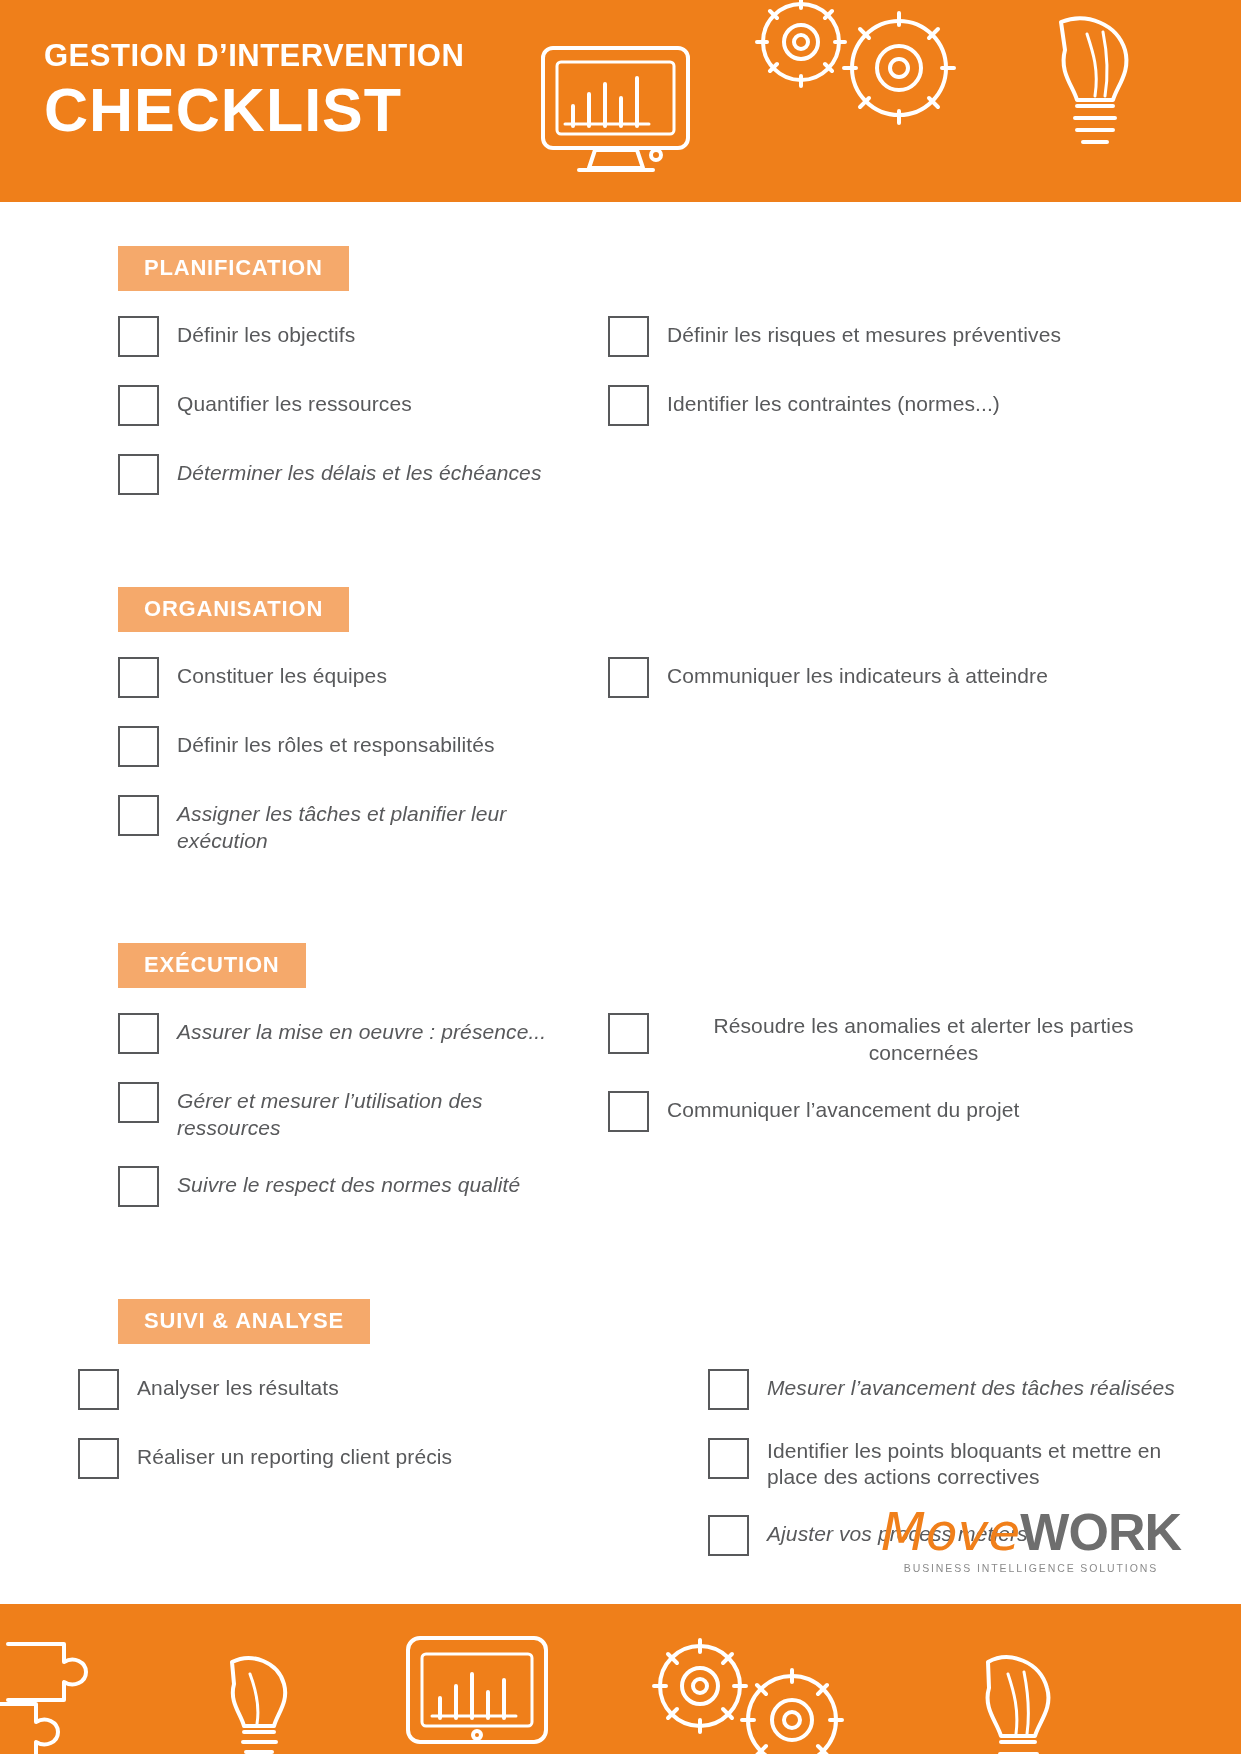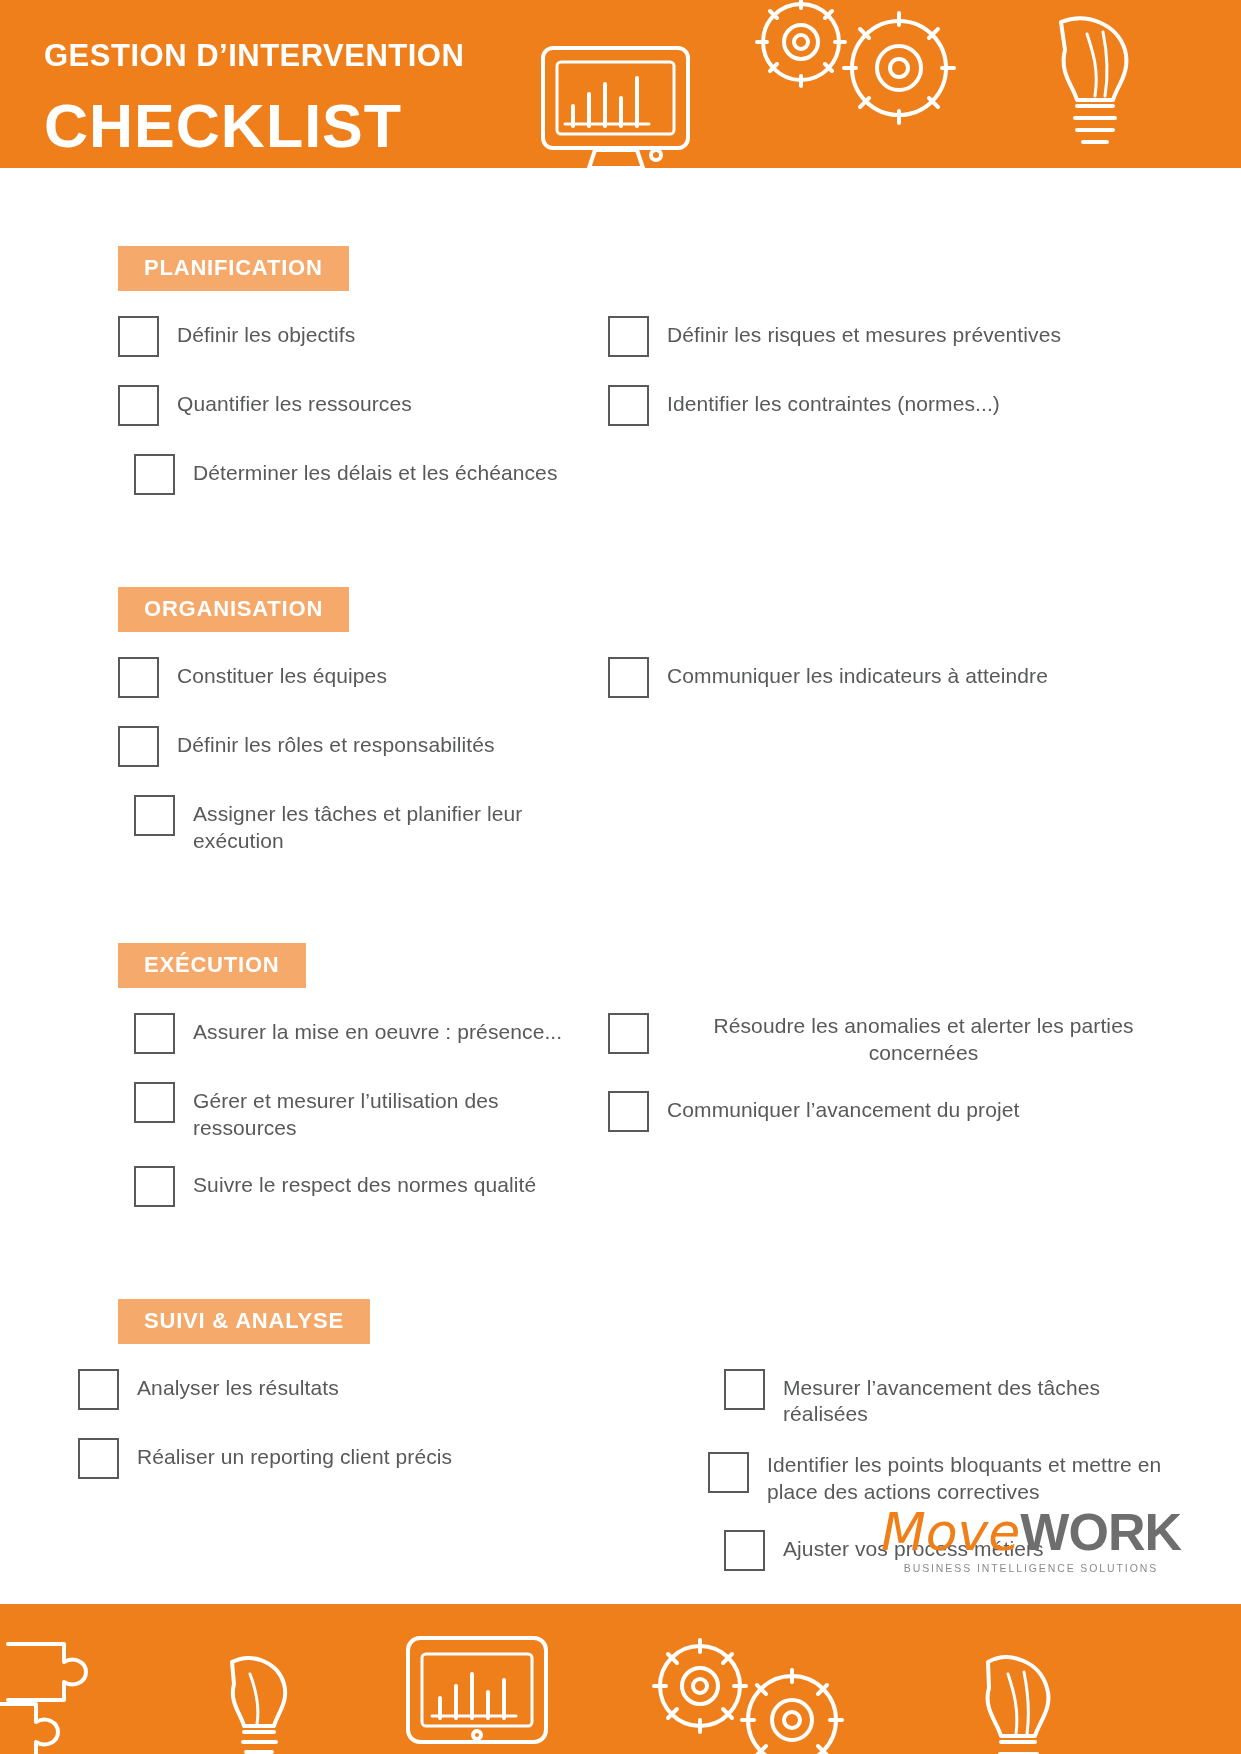--- a/index.html
+++ b/index.html
@@ -7,35 +7,35 @@
     width: 1241px; height: 1754px;
     background: #ffffff;
     font-family: "Liberation Sans", sans-serif;
     overflow: hidden;
   }
   .page { position: relative; width: 1241px; height: 1754px; background: #fff; }
 
   
   .header {
     position: relative;
-    width: 1241px; height: 168px;
+    width: 1241px; height: 202px;
     background: #EF7F1A;
     overflow: hidden;
   }
   .header-text {
     position: absolute; left: 44px; top: 38px;
     color: #ffffff;
   }
   .header-kicker {
     font-size: 31px; font-weight: bold; letter-spacing: 0.5px;
     line-height: 1.15;
   }
   .header-title {
     font-size: 61px; font-weight: bold; letter-spacing: 1px;
-    line-height: 1.05; margin-top: 20px;
+    line-height: 1.05; margin-top: 4px;
   }
   .header-art { position: absolute; top: 0; right: 0; width: 720px; height: 202px; }
 
   
   .content {
     position: absolute; left: 0; top: 202px;
     width: 1241px; height: 1402px;
     padding: 44px 60px 0 60px;
     border-radius: 8px;
   }
@@ -77,21 +77,21 @@
   }
   .item-label {
     font-size: 21px;
     color: #58595B;
     line-height: 1.28;
     padding-top: 7px;
     letter-spacing: 0.1px;
   }
   .item.two-line .item-label { padding-top: 1px; }
 
-  .indent-1 { margin-left: 16px; }
+  .indent-1 { margin-left: 0; font-style: italic; }
 
   .sec-gap { height: 44px; }
 
   
   .logo {
     position: absolute;
     right: 60px; bottom: 30px;
     text-align: center;
   }
   .logo-word { font-size: 52px; font-weight: normal; line-height: 1; }

